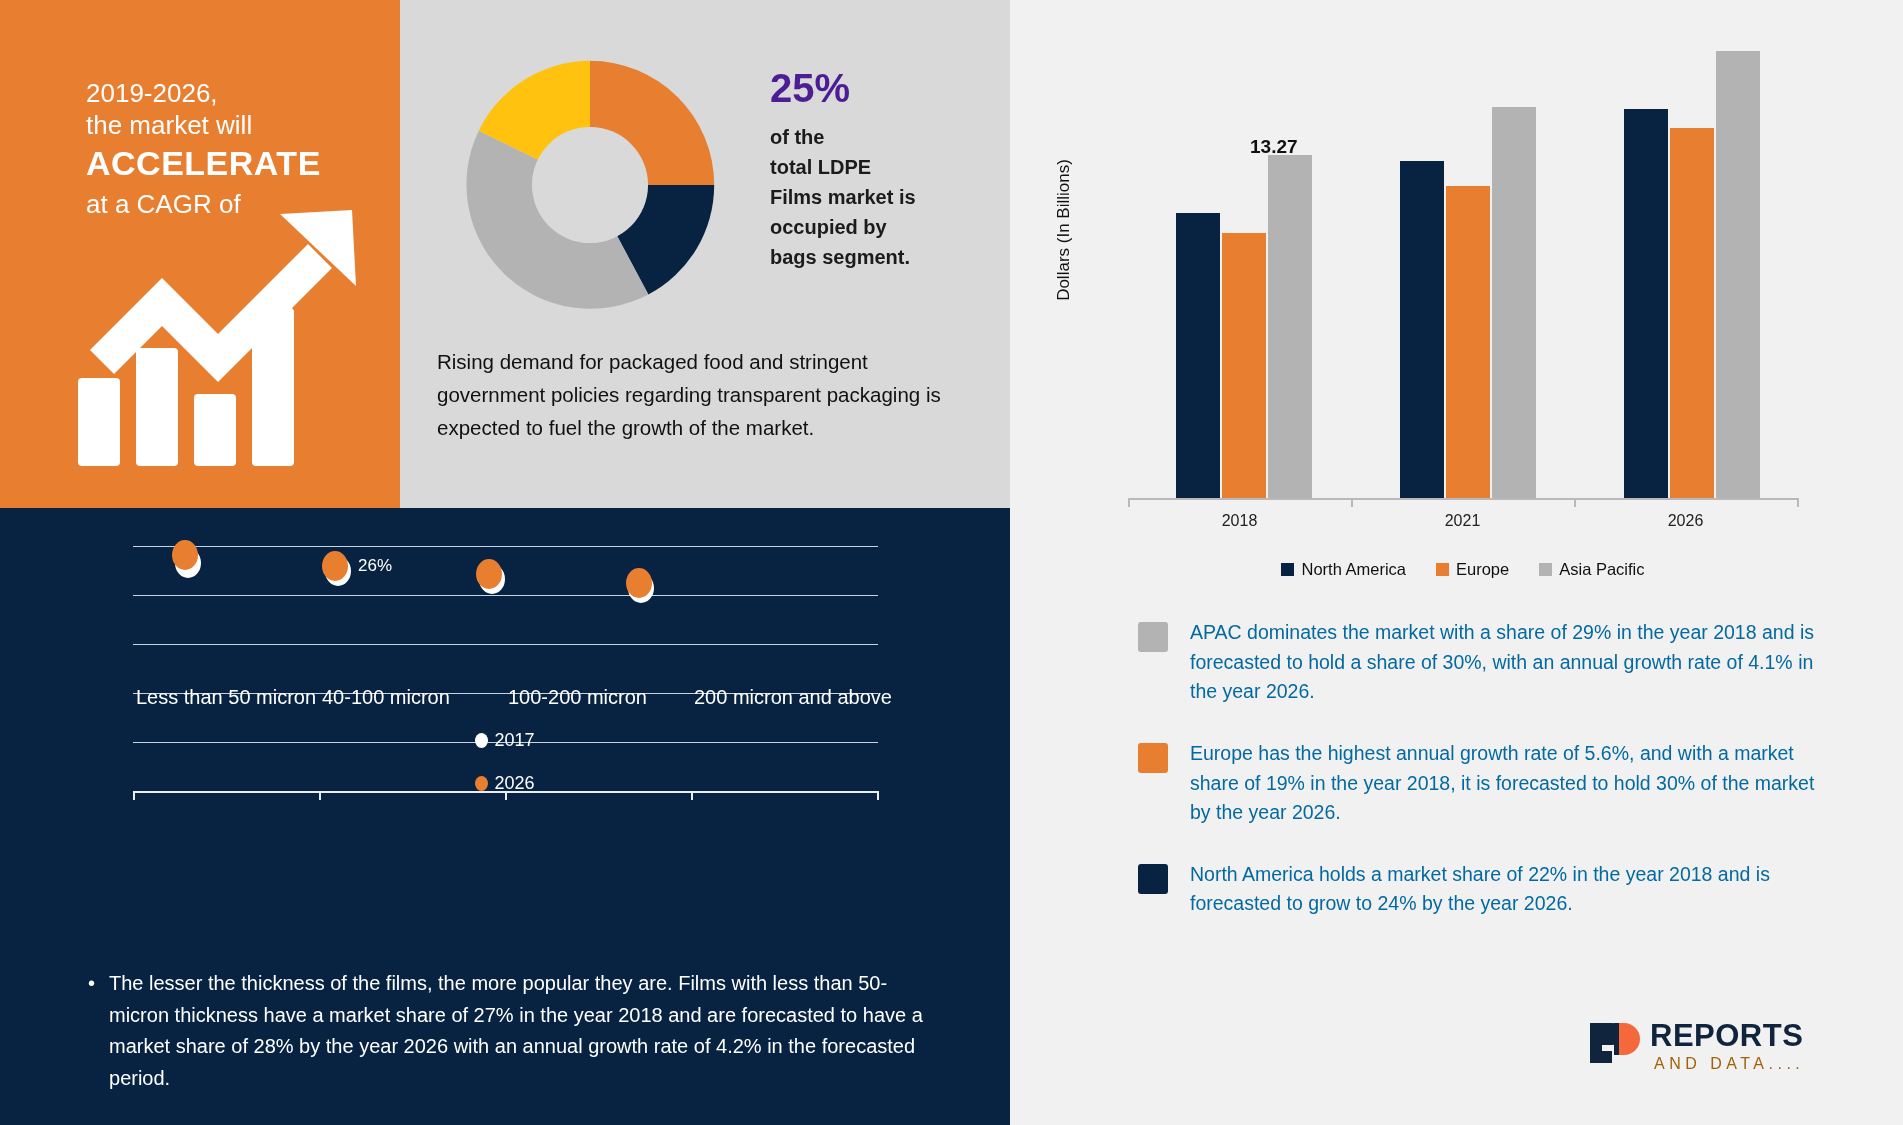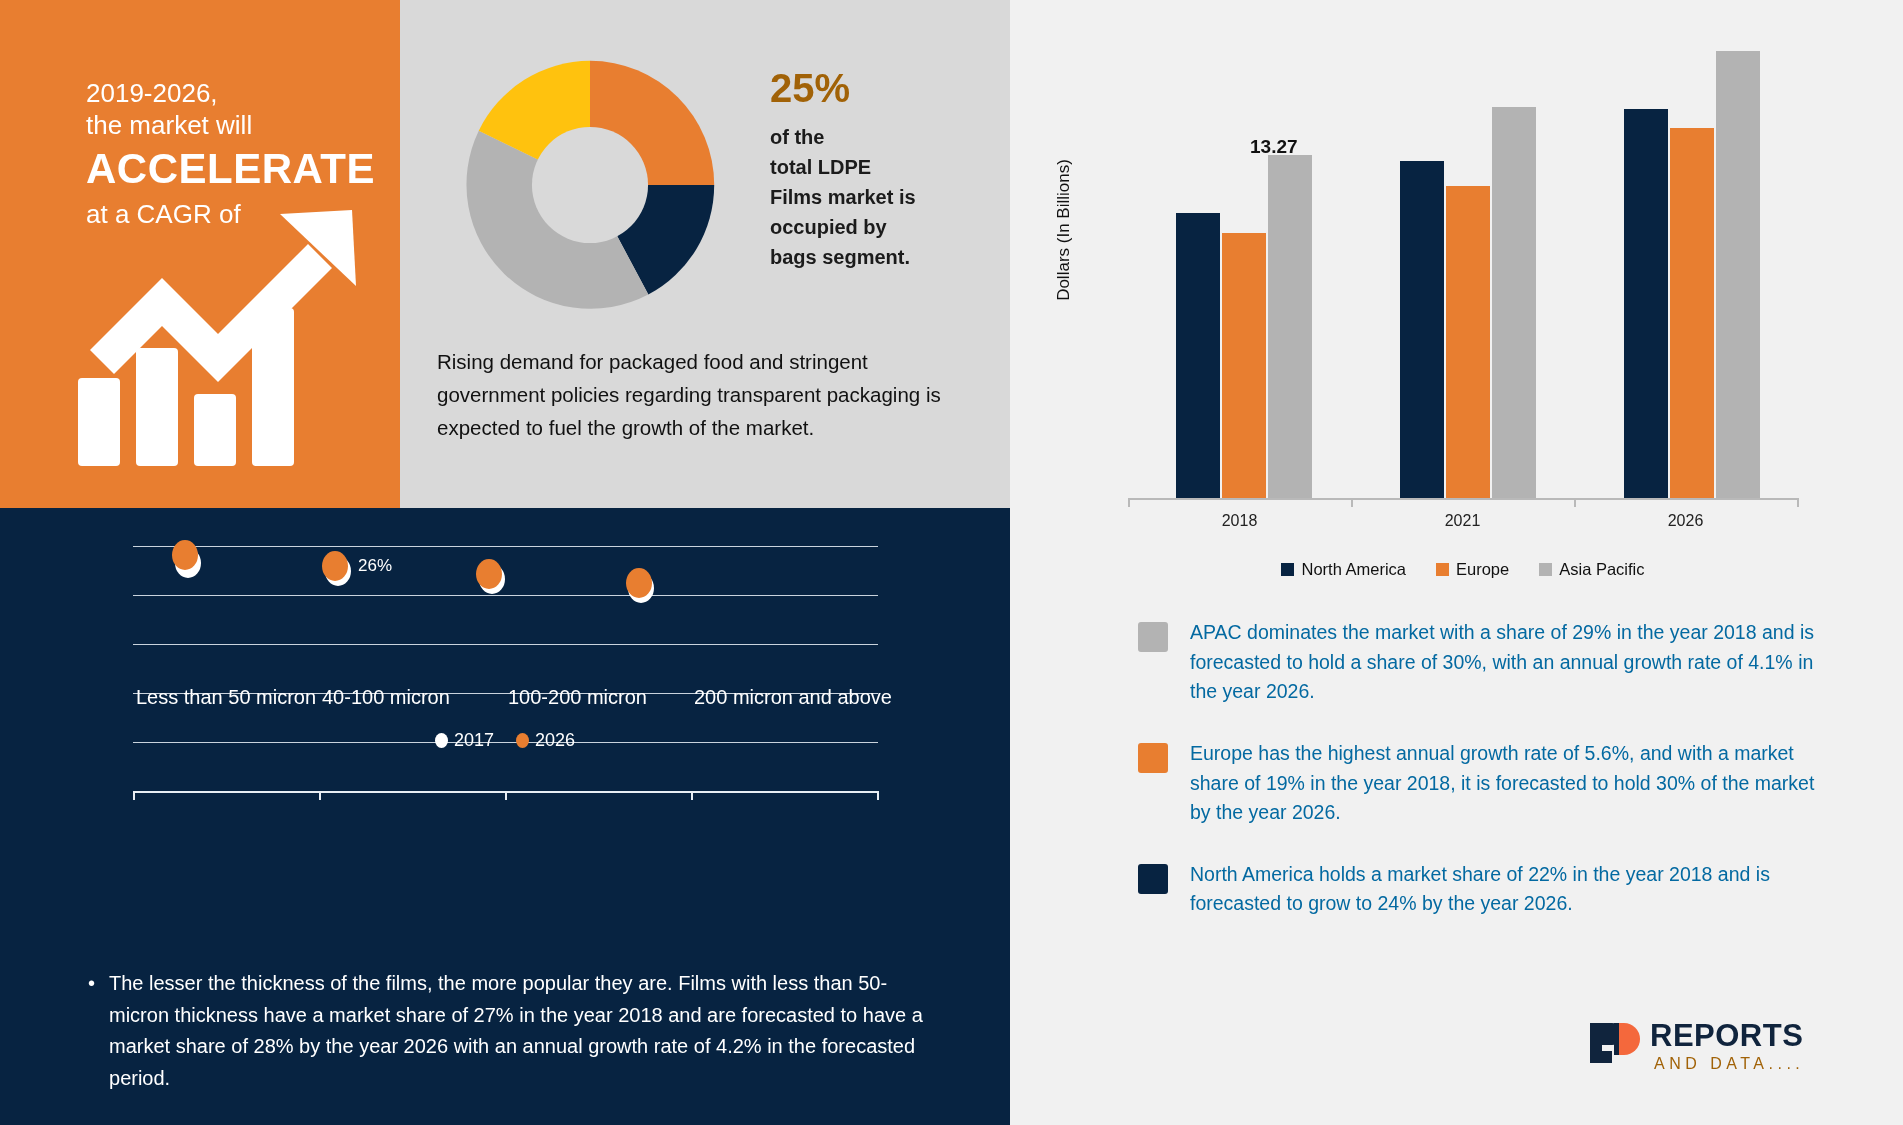--- a/index.html
+++ b/index.html
@@ -14,32 +14,32 @@
   
   .panel-orange {
     position: absolute; left: 0; top: 0; width: 400px; height: 508px;
     background: #e87e30;
   }
   .accel-text {
     position: absolute; left: 86px; top: 78px; width: 300px;
     color: #ffffff; line-height: 1.22;
   }
   .accel-line1 { font-size: 26px; }
-  .accel-big { font-size: 42px; font-weight: bold; letter-spacing: .5px; margin-top: 2px; }
+  .accel-big { font-size: 34px; font-weight: bold; letter-spacing: .5px; margin-top: 2px; }
   .accel-line3 { font-size: 26px; margin-top: 4px; }
   .accel-cagr { font-size: 40px; font-weight: bold; margin-top: 1px; }
   .growth-icon { position: absolute; left: 70px; top: 200px; width: 290px; height: 270px; }
 
   .panel-gray {
     position: absolute; left: 400px; top: 0; width: 610px; height: 508px;
     background: #d9d9d9;
   }
   .donut { position: absolute; left: 455px; top: 50px; width: 270px; height: 270px; }
   .seg-callout { position: absolute; left: 770px; top: 68px; width: 215px; }
-  .seg-pct { font-size: 40px; font-weight: bold; color: #a16207; line-height: 1; }
+  .seg-pct { font-size: 40px; font-weight: bold; color: #4c1d95; line-height: 1; }
   .seg-desc { font-size: 20px; font-weight: bold; color: #1b1b1b; line-height: 1.5; margin-top: 14px; }
   .gray-para {
     position: absolute; left: 437px; top: 345px; width: 520px;
     font-size: 20.5px; font-weight: normal; color: #111; line-height: 1.62;
   }
 
   .panel-navy {
     position: absolute; left: 0; top: 508px; width: 1010px; height: 617px;
     background: #072341;
   }
@@ -58,21 +58,21 @@
     background: #e87e30;
   }
   .dot-val { position: absolute; color: #fff; font-size: 17px; }
   .cat-label {
     position: absolute; color: #ffffff; font-size: 20px; text-align: left;
     white-space: nowrap;
   }
   .dotlegend {
     position: absolute; left: 0; width: 1010px; top: 730px;
     display: flex; justify-content: center; align-items: center; gap: 22px;
-    color: #fff; font-size: 18px;
+    color: #fff; font-size: 18px; flex-direction: column;
   }
   .dotlegend .sw { width: 13px; height: 15px; border-radius: 50%; display: inline-block; margin-right: 6px; vertical-align: -2px; }
   .bullet-navy {
     position: absolute; left: 88px; top: 968px; width: 845px;
     color: #ffffff; font-size: 20px; line-height: 1.58;
     display: flex; gap: 14px;
   }
   .bullet-navy .dotmark { flex: 0 0 auto; font-size: 20px; line-height: 1.58; }
 
   

